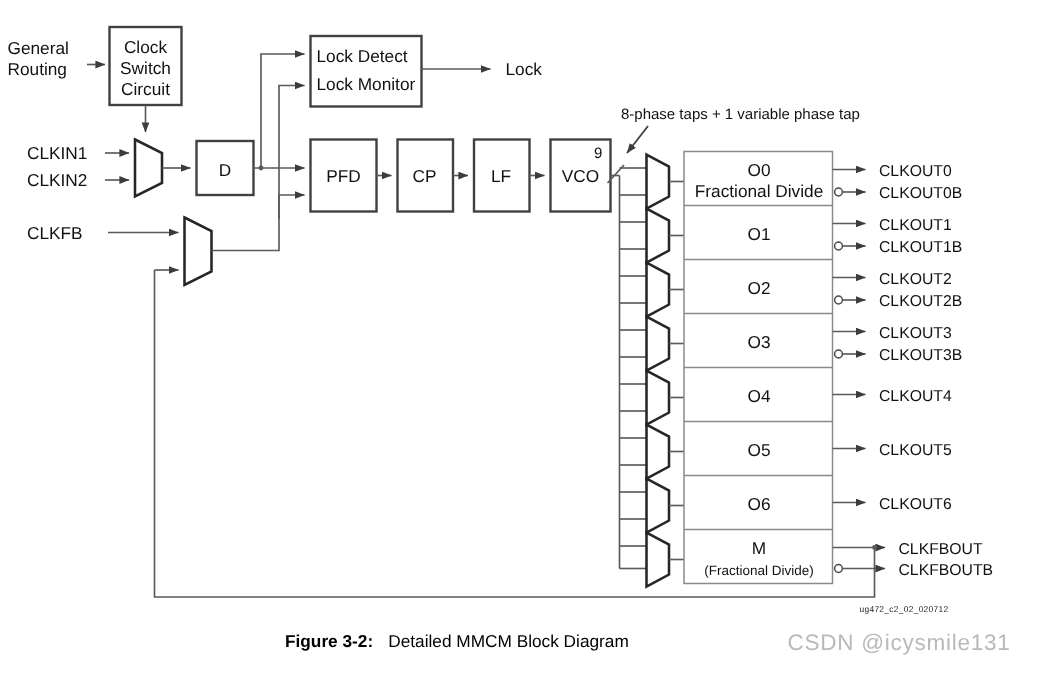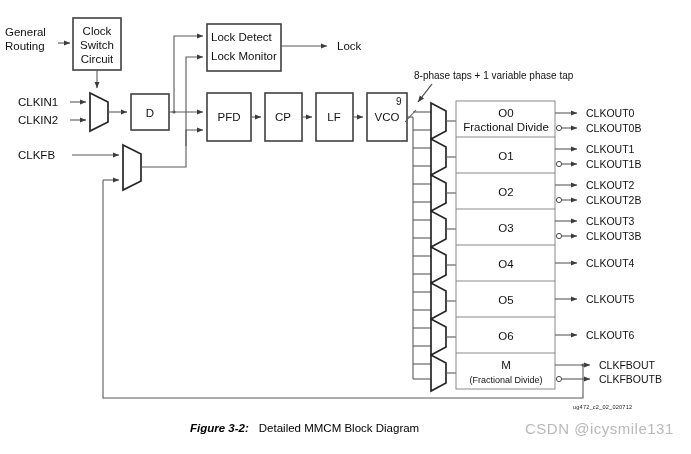--- a/index.html
+++ b/index.html
@@ -70,21 +70,20 @@
   }
   .caption {
     position: absolute;
     left: 190px;
     top: 2px;
     font-size: 11.5px;
     color: #000000;
     white-space: nowrap;
   }
   .caption .fignum {
-    font-style: italic;
     font-weight: bold;
     margin-right: 10px;
   }
   .caption .figtitle {
     font-weight: normal;
   }
   .partid {
     position: absolute;
     left: 573px;
     top: -16px;

